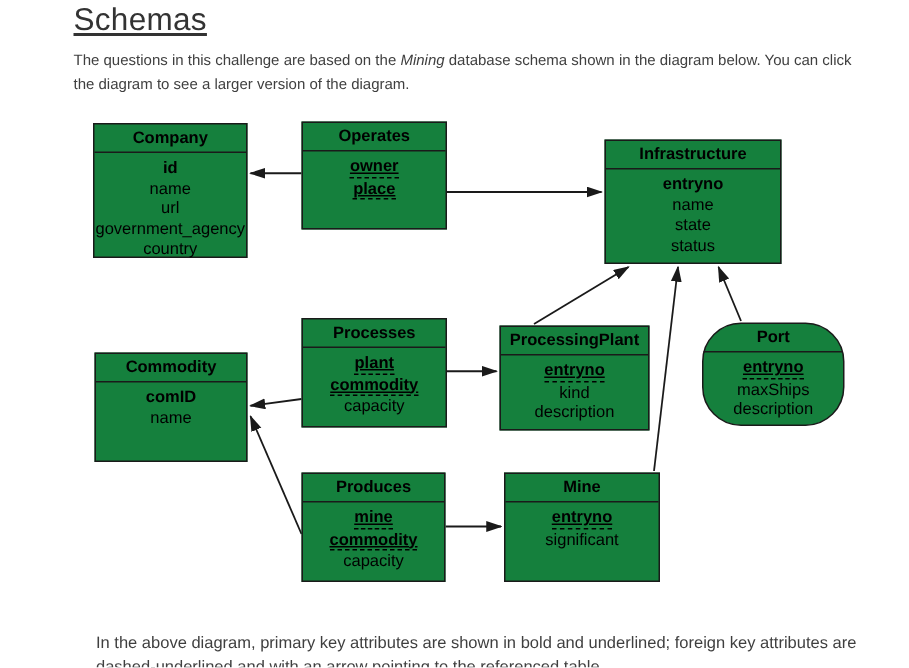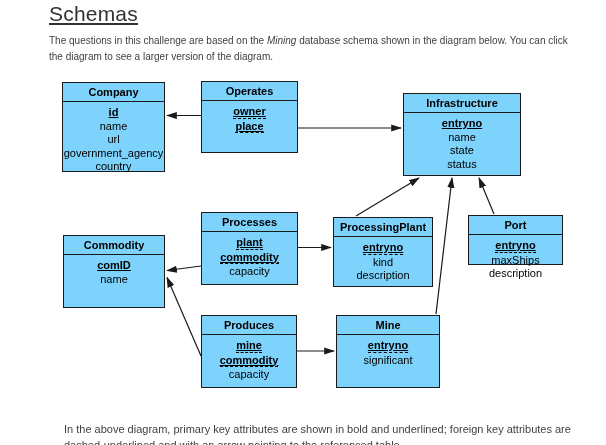--- a/index.html
+++ b/index.html
@@ -17,31 +17,31 @@
     position:absolute;left:49px;top:33px;width:534px;margin:0;
     font-size:10px;line-height:16px;color:#3f3f3f;
   }
   .legend{
     position:absolute;left:49px;top:406px;width:545px;margin:15px;
     font-size:11px;line-height:16px;color:#3f3f3f;
   }
   .diagram{position:absolute;left:0;top:0;width:606px;height:400px;cursor:pointer;}
   .arrow-layer{position:absolute;left:0;top:0;pointer-events:none;}
   .entity{
-    position:absolute;background:#7dd3fc;border:1px solid #1a1a1a;
+    position:absolute;background:#15803d;border:1px solid #1a1a1a;
     box-sizing:border-box;text-align:center;color:#000;
   }
   .entity-title{
     height:18px;line-height:18px;border-bottom:1px solid #1a1a1a;
     font-weight:bold;font-size:11px;white-space:nowrap;
   }
   .entity-attrs{padding-top:4px;}
   .attr{font-size:11px;line-height:13.5px;white-space:nowrap;}
   .a-plain{}
-  .a-pk{font-weight:bold;text-decoration:underline;}
+  .a-pk{font-weight:bold;}
   .a-pkfk{
     display:inline-block;font-weight:bold;text-decoration:underline;
     border-bottom:1px dashed #000;line-height:12.5px;margin-bottom:1px;
   }
   em{font-style:italic;}
 </style>
 </head>
 <body>
 
 <div class="page">
@@ -103,21 +103,21 @@
         </div>
       </div>
       <div class="entity" style="left: 333px; top: 217px; width: 100px; height: 70px;">
         <div class="entity-title">ProcessingPlant</div>
         <div class="entity-attrs">
           <div class="attr"><span class="a-pkfk">entryno</span></div>
           <div class="attr"><span class="a-plain">kind</span></div>
           <div class="attr"><span class="a-plain">description</span></div>
         </div>
       </div>
-      <div class="entity" style="left: 468px; top: 215px; width: 95px; height: 50px;">
+      <div class="entity" style="left: 468px; top: 215px; width: 95px; height: 69px; border-radius: 26px;">
         <div class="entity-title">Port</div>
         <div class="entity-attrs">
           <div class="attr"><span class="a-pkfk">entryno</span></div>
           <div class="attr"><span class="a-plain">maxShips</span></div>
           <div class="attr"><span class="a-plain">description</span></div>
         </div>
       </div>
       <div class="entity" style="left: 63px; top: 235px; width: 102px; height: 73px;">
         <div class="entity-title">Commodity</div>
         <div class="entity-attrs">

